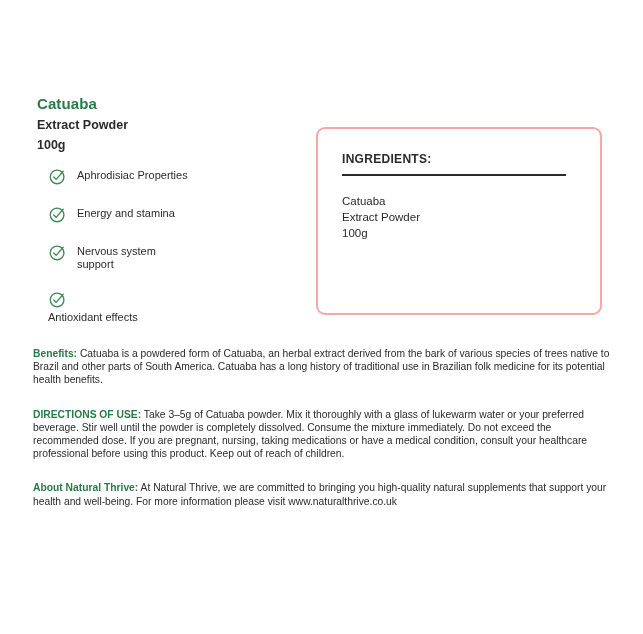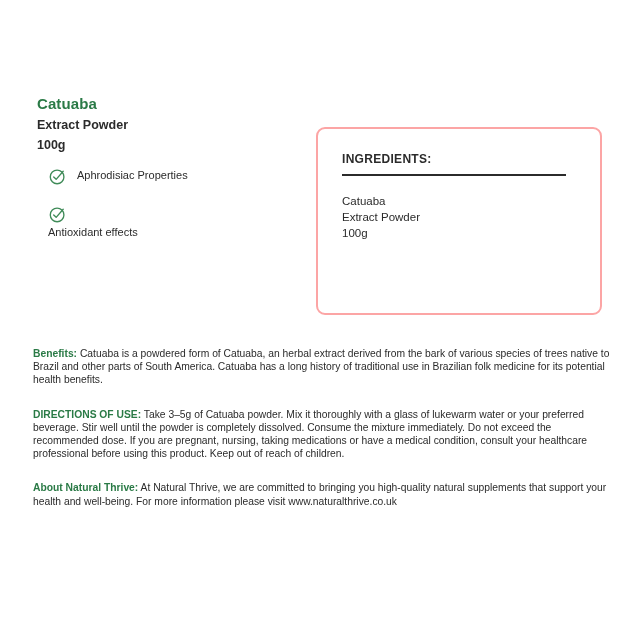--- a/index.html
+++ b/index.html
@@ -174,20 +174,35 @@
       <div class="product-weight">100g</div>
     </div>
 
     <ul class="benefits-list">
       <li class="benefit-item">
         <svg class="check-icon" viewBox="0 0 24 24">
           <circle cx="11.5" cy="12.5" r="8.6" fill="none" stroke="#3f8b58" stroke-width="1.7"></circle>
           <path d="M7.2 12.6 L10.3 15.6 L19.2 5.4" fill="none" stroke="#3f8b58" stroke-width="1.7" stroke-linecap="round" stroke-linejoin="round"></path>
         </svg>
         <span class="benefit-text">Aphrodisiac Properties</span>
+      </li>
+      <li class="benefit-item">
+        <svg class="check-icon" viewBox="0 0 24 24">
+          <circle cx="11.5" cy="12.5" r="8.6" fill="none" stroke="#3f8b58" stroke-width="1.7"></circle>
+          <path d="M7.2 12.6 L10.3 15.6 L19.2 5.4" fill="none" stroke="#3f8b58" stroke-width="1.7" stroke-linecap="round" stroke-linejoin="round"></path>
+        </svg>
+        <span class="benefit-text">Energy and stamina</span>
+      </li>
+      <li class="benefit-item">
+        <svg class="check-icon" viewBox="0 0 24 24">
+          <circle cx="11.5" cy="12.5" r="8.6" fill="none" stroke="#3f8b58" stroke-width="1.7"></circle>
+          <path d="M7.2 12.6 L10.3 15.6 L19.2 5.4" fill="none" stroke="#3f8b58" stroke-width="1.7" stroke-linecap="round" stroke-linejoin="round"></path>
+        </svg>
+        <span class="benefit-text">Nervous system
+support</span>
       </li>
       <li class="benefit-item">
         <svg class="check-icon" viewBox="0 0 24 24">
           <circle cx="11.5" cy="12.5" r="8.6" fill="none" stroke="#3f8b58" stroke-width="1.7"></circle>
           <path d="M7.2 12.6 L10.3 15.6 L19.2 5.4" fill="none" stroke="#3f8b58" stroke-width="1.7" stroke-linecap="round" stroke-linejoin="round"></path>
         </svg>
         <span class="benefit-text">Antioxidant effects</span>
       </li>
     </ul>
 

